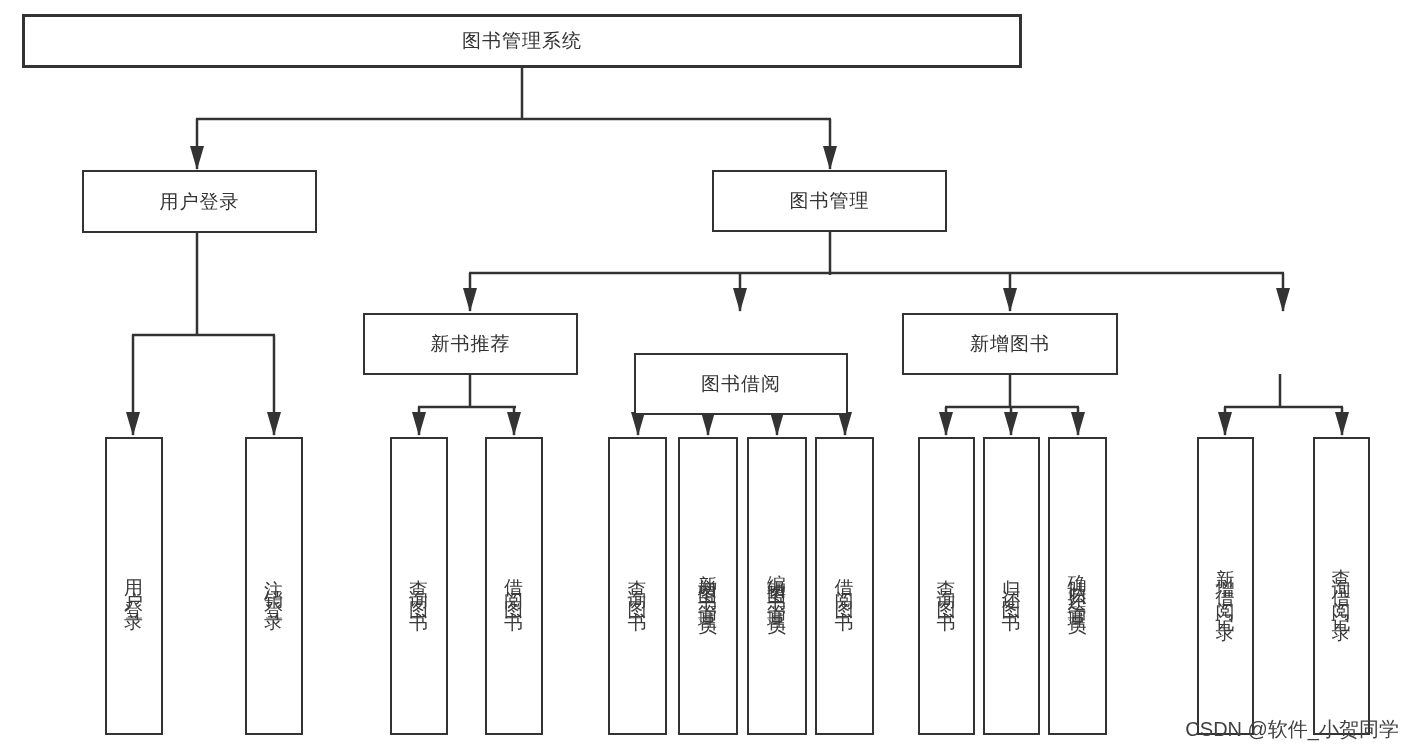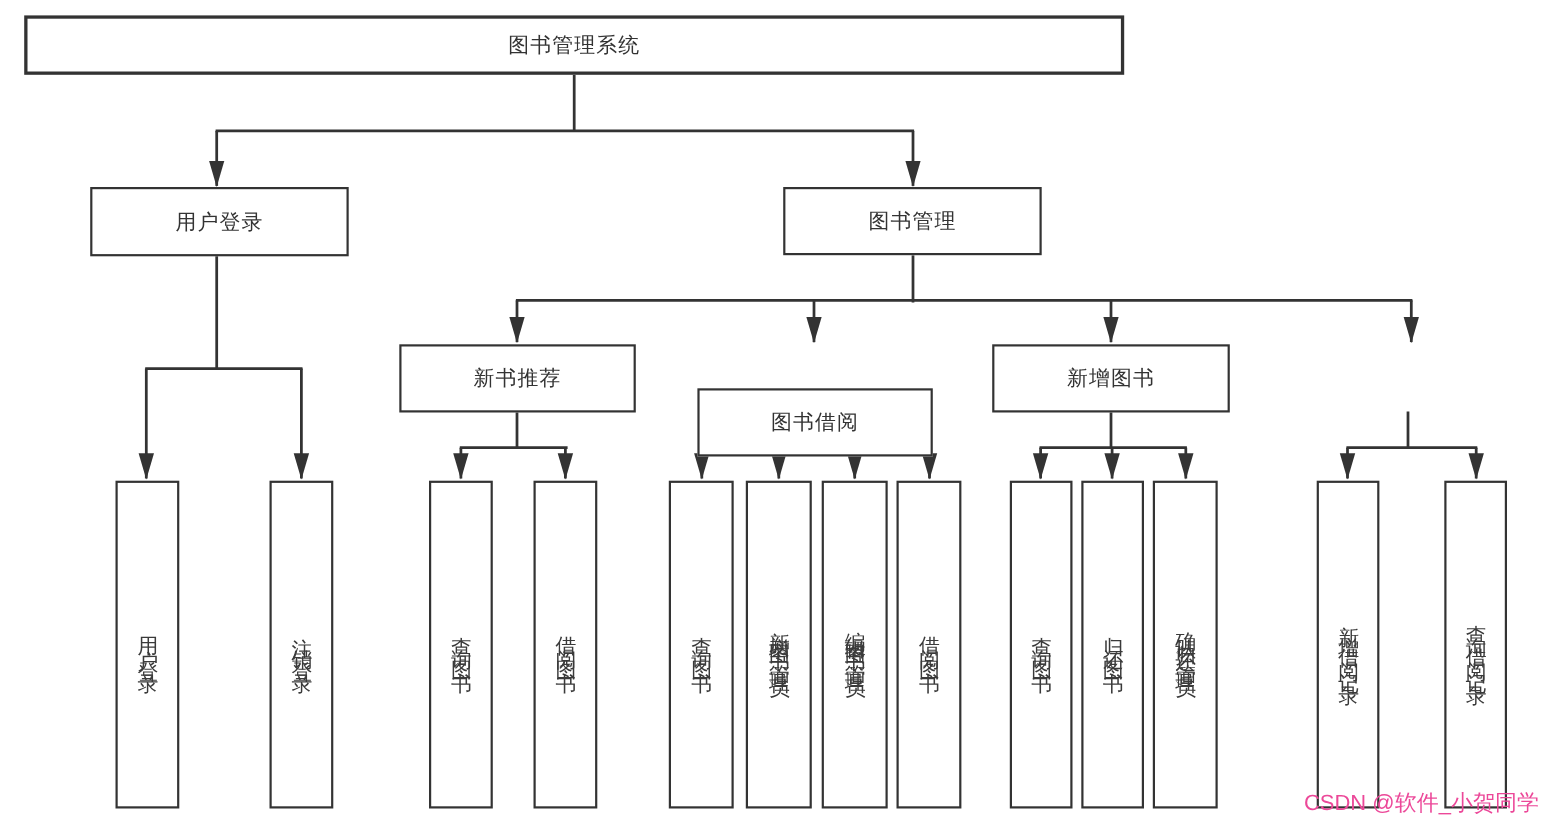--- a/index.html
+++ b/index.html
@@ -37,21 +37,21 @@
     line-height:1;
     letter-spacing:11px;
     color:#3a3a3a;
     white-space:nowrap;
   }
   .vlabel.tight{letter-spacing:6px;}
   .watermark{
     position:absolute;
     right:6px;bottom:4px;
     font-size:20px;
-    color:#ec4899;
+    color:#404040;
     z-index:5;
     white-space:nowrap;
   }
 </style>
 </head>
 <body>
 
 <div class="canvas">
 
   <svg class="connectors" width="1405" height="747" viewBox="0 0 1405 747">

